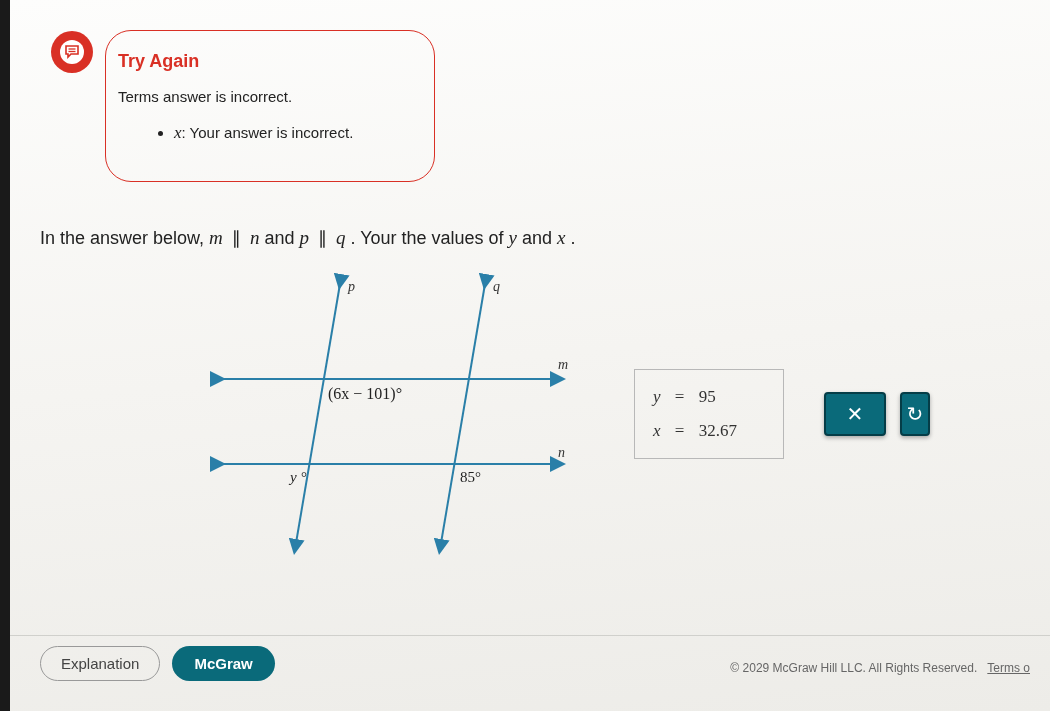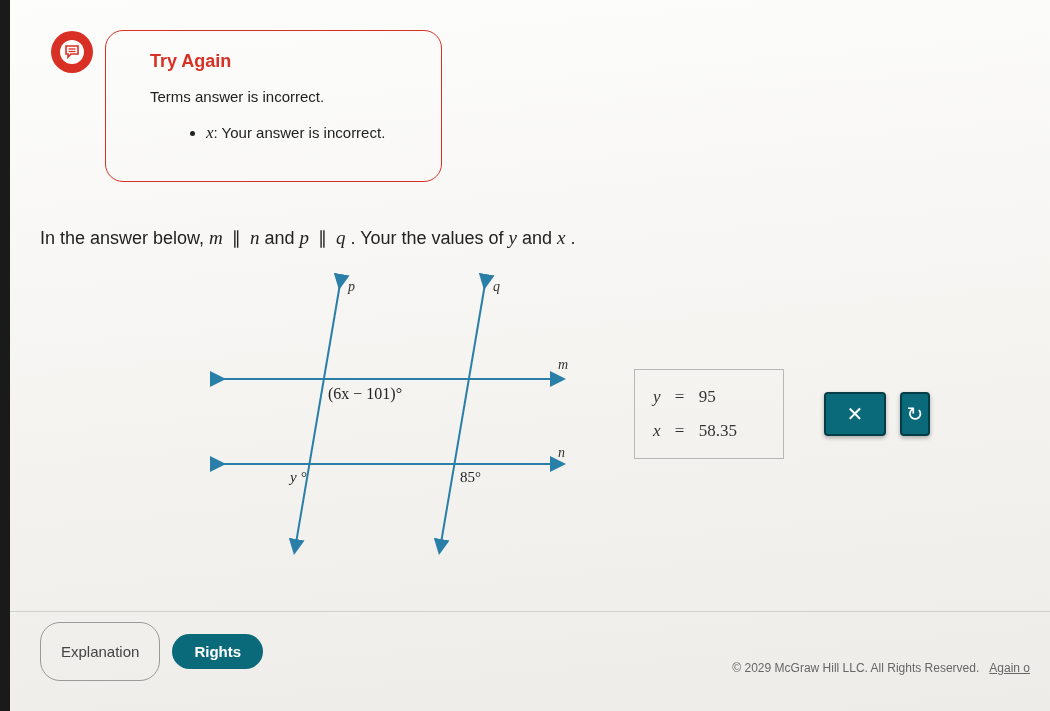--- a/index.html
+++ b/index.html
@@ -19,22 +19,22 @@
     top: 0;
     width: 1040px;
     height: 711px;
     background: linear-gradient(175deg, #fdfdfc 0%, #f5f4f1 50%, #edece8 100%);
     padding: 30px 0 0 30px;
   }
   .feedback-box {
     display: inline-block;
     margin-left: 65px;
     border: 1.5px solid #d93025;
-    border-radius: 18px;
-    padding: 20px 40px 22px 44px;
+    border-radius: 26px;
+    padding: 20px 40px 22px 12px;
     position: relative;
     min-width: 330px;
   }
   .feedback-icon {
     position: absolute;
     left: -55px;
     top: 0px;
     width: 42px;
     height: 42px;
     border-radius: 50%;
@@ -130,21 +130,21 @@
     border-top: 1px solid #d0d0cc;
     padding: 10px 30px 0 30px;
     display: flex;
     align-items: center;
   }
   .btn-explanation {
     border: 1.5px solid #999;
     background: transparent;
     color: #444;
     border-radius: 20px;
-    padding: 20px 20px;
+    padding: 8px 20px;
     font-size: 15px;
     cursor: pointer;
   }
   .btn-recheck {
     border: none;
     background: #0a6a7a;
     color: #fff;
     border-radius: 20px;
     padding: 9px 22px;
     font-size: 15px;
@@ -229,36 +229,36 @@
 
     <div class="answer-box">
       <div>
         <span class="mi">y</span>
         <span class="eq">=</span>
         <span>95</span>
       </div>
       <div>
         <span class="mi">x</span>
         <span class="eq">=</span>
-        <span>58.35</span>
+        <span>32.67</span>
       </div>
     </div>
 
     <div class="action-buttons">
       <div class="action-btn">
         <span>✕</span>
       </div>
       <div class="action-btn" style="width:30px;overflow:hidden">
         <span>↻</span>
       </div>
     </div>
   </div>
 
   <div class="bottom-bar">
     <button class="btn-explanation">Explanation</button>
-    <button class="btn-recheck">Rights</button>
+    <button class="btn-recheck">McGraw</button>
     <div class="copyright">
       <span>© 2029 McGraw Hill LLC. All Rights Reserved.</span>
-      &nbsp;&nbsp;<a href="#">Again o</a>
+      &nbsp;&nbsp;<a href="#">Terms o</a>
     </div>
   </div>
 
 </div>
 
 </body></html>

